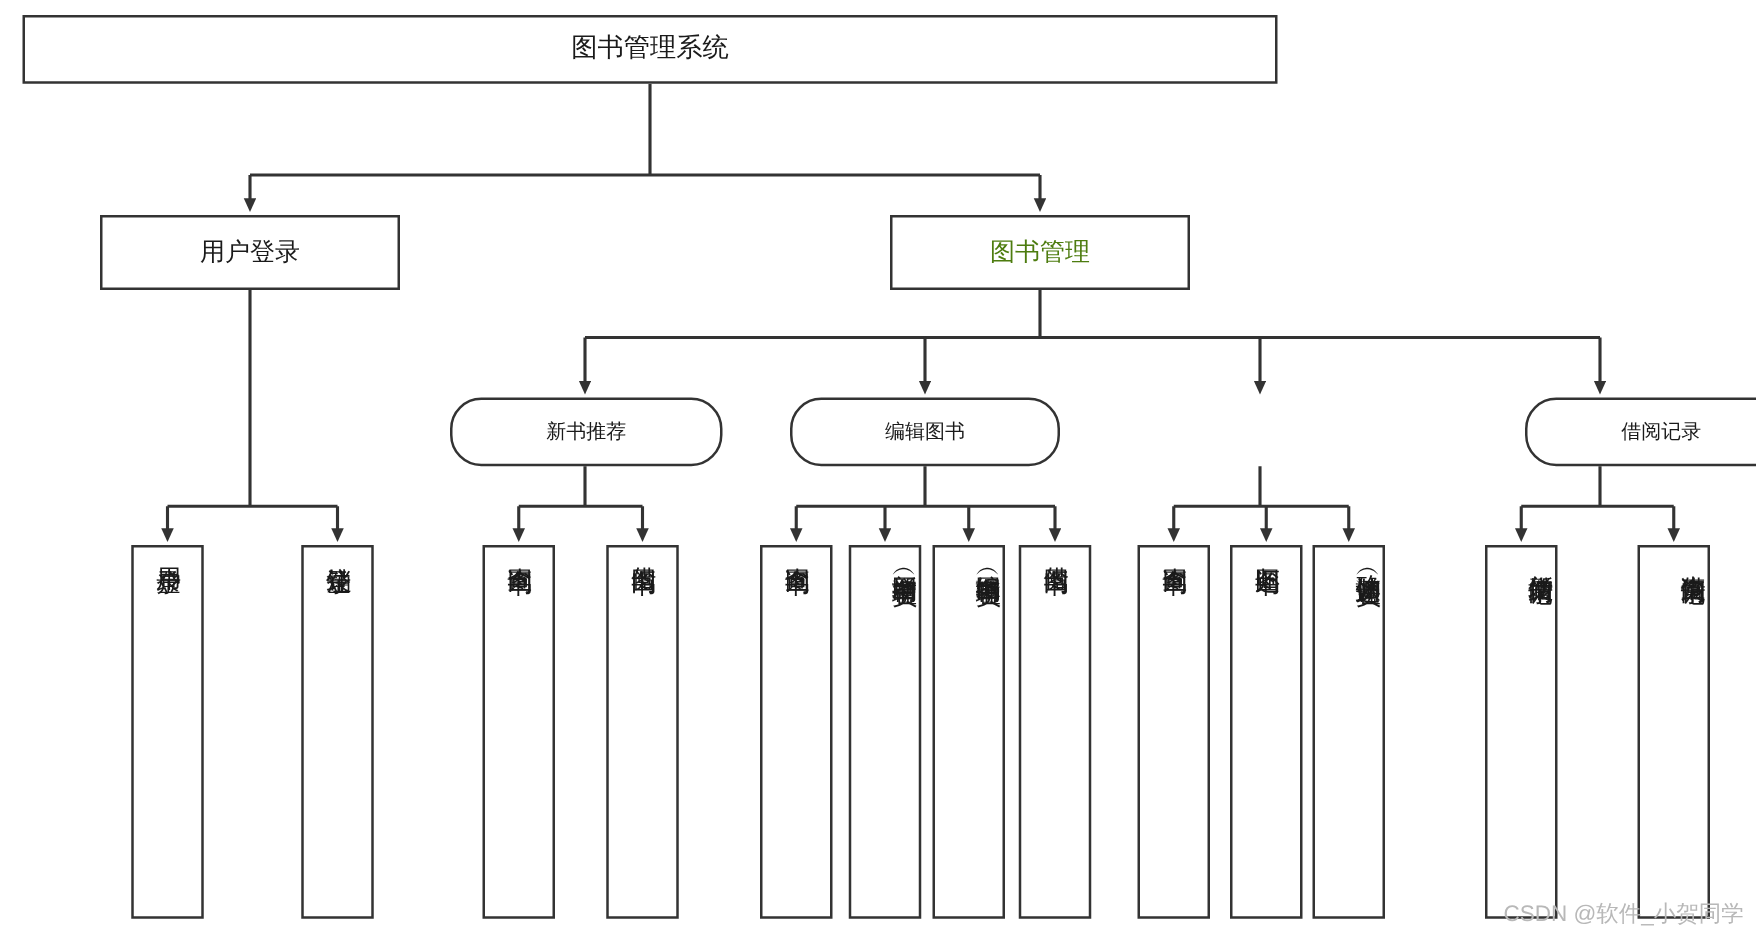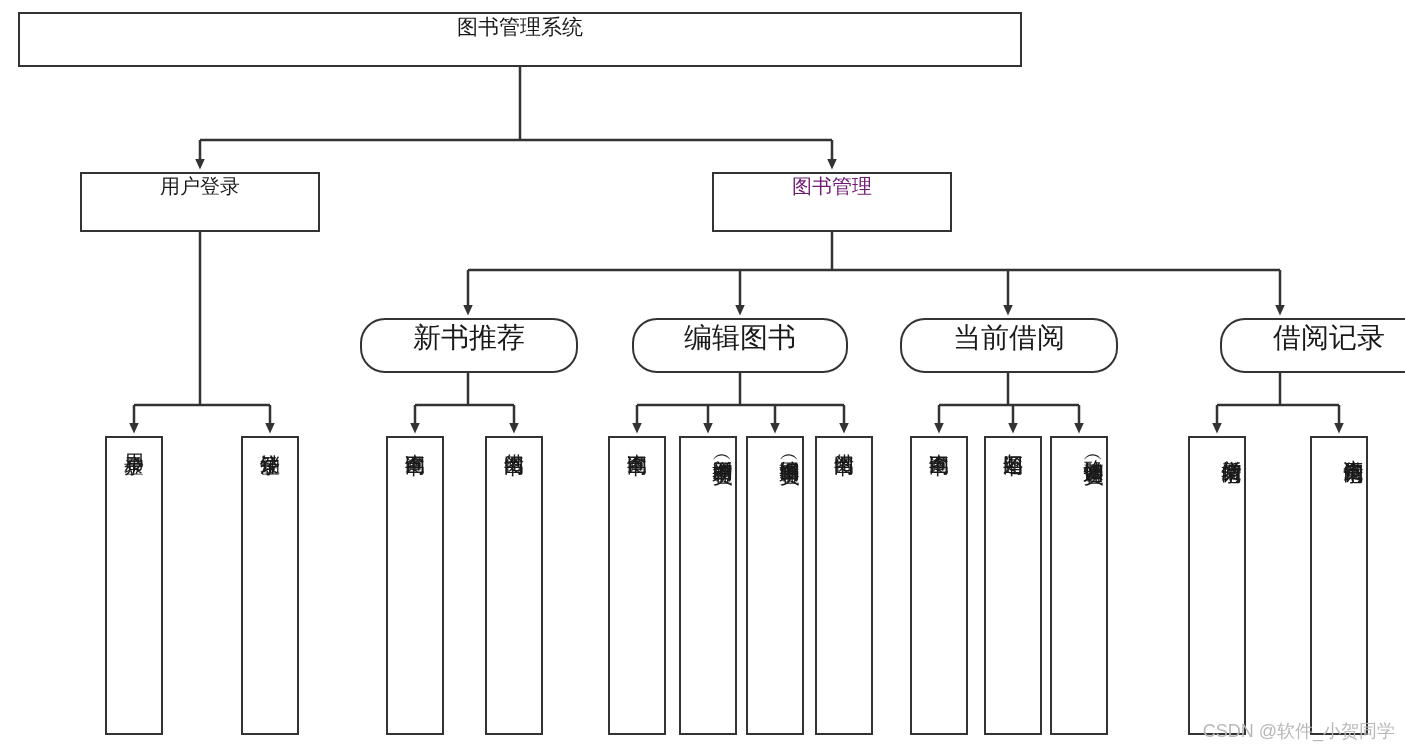--- a/index.html
+++ b/index.html
@@ -25,29 +25,29 @@
     height: 747px;
     pointer-events: none;
   }
   
   .node {
     position: absolute;
     box-sizing: border-box;
     border: 2px solid #333333;
     background: #ffffff;
     display: flex;
-    align-items: flex-start;
+    align-items: center;
     justify-content: center;
     color: #1a1a1a;
     line-height: 1.25;
     text-align: center;
   }
   .node.root       { font-size: 21px; }
   .node.level2     { font-size: 20px; }
-  .node.level3     { font-size: 28px; border-radius: 25px; }
+  .node.level3     { font-size: 16px; border-radius: 25px; }
   
   .node.leaf {
     font-size: 20px;
     writing-mode: vertical-rl;
     text-orientation: upright;
     align-items: flex-start;
     justify-content: flex-start;
     padding-top: 6px;
     letter-spacing: 1px;
   }
@@ -140,33 +140,30 @@
     </g>
   </svg>
 
   <div class="node root" id="node-root" style="left: 18px; top: 12px; width: 1004px; height: 55px; border-color: rgb(51, 51, 51); background: rgb(255, 255, 255); color: rgb(26, 26, 26);">
     <span class="label">图书管理系统</span>
   </div>
 
   <div class="node level2" id="node-l2-0" style="left: 80px; top: 172px; width: 240px; height: 60px; border-color: rgb(51, 51, 51); background: rgb(255, 255, 255); color: rgb(26, 26, 26);">
     <span class="label">用户登录</span>
   </div>
-  <div class="node level2" id="node-l2-1" style="left: 712px; top: 172px; width: 240px; height: 60px; border-color: rgb(51, 51, 51); background: rgb(255, 255, 255); color: #701a75;">
+  <div class="node level2" id="node-l2-1" style="left: 712px; top: 172px; width: 240px; height: 60px; border-color: rgb(51, 51, 51); background: rgb(255, 255, 255); color: #4d7c0f;">
     <span class="label">图书管理</span>
   </div>
 
   <div class="node level3" id="node-l3-0" style="left: 360px; top: 318px; width: 218px; height: 55px; border-color: rgb(51, 51, 51); background: rgb(255, 255, 255); color: rgb(26, 26, 26);">
     <span class="label">新书推荐</span>
   </div>
   <div class="node level3" id="node-l3-1" style="left: 632px; top: 318px; width: 216px; height: 55px; border-color: rgb(51, 51, 51); background: rgb(255, 255, 255); color: rgb(26, 26, 26);">
     <span class="label">编辑图书</span>
   </div>
-  <div class="node level3" id="node-l3-2" style="left: 900px; top: 318px; width: 218px; height: 55px; border-color: rgb(51, 51, 51); background: rgb(255, 255, 255); color: rgb(26, 26, 26);">
-    <span class="label">当前借阅</span>
-  </div>
   <div class="node level3" id="node-l3-3" style="left: 1172px; top: 318px; width: 218px; height: 55px; border-color: rgb(51, 51, 51); background: rgb(255, 255, 255); color: rgb(26, 26, 26); margin-left: 48px;">
     <span class="label">借阅记录</span>
   </div>
 
   <div class="node leaf centered" id="node-leaf-0" style="left: 105px; top: 436px; width: 58px; height: 299px; border-color: rgb(51, 51, 51); background: rgb(255, 255, 255); color: rgb(26, 26, 26);">
       <span class="label">用户登录</span>
     </div>
   <div class="node leaf centered" id="node-leaf-1" style="left: 241px; top: 436px; width: 58px; height: 299px; border-color: rgb(51, 51, 51); background: rgb(255, 255, 255); color: rgb(26, 26, 26);">
       <span class="label">注销登录</span>
     </div>

